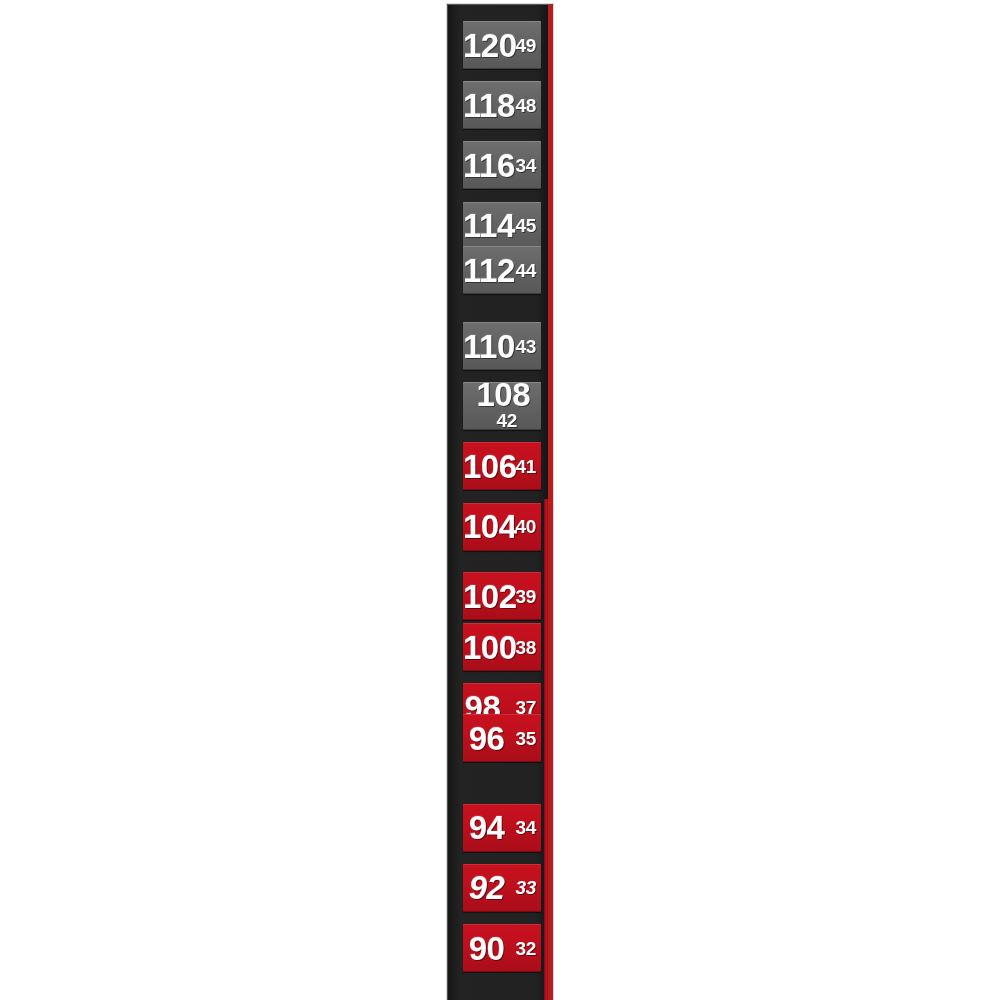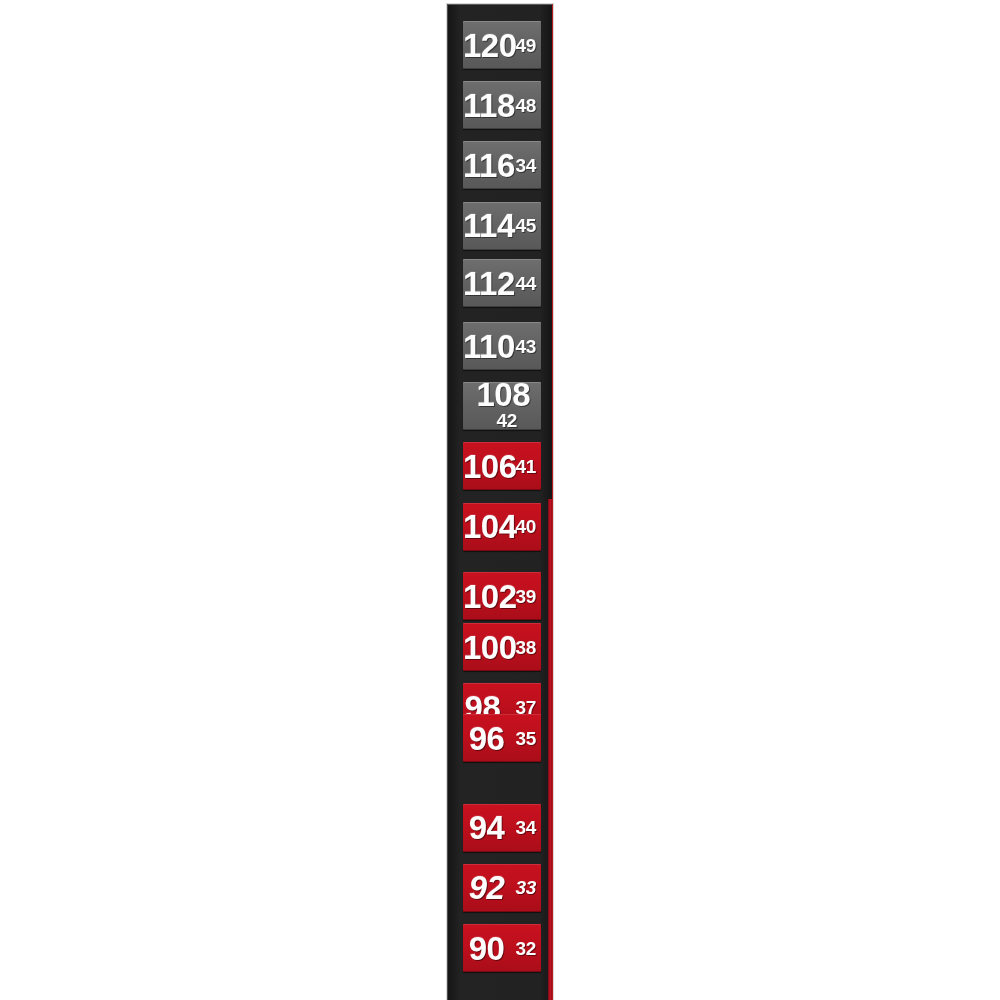--- a/index.html
+++ b/index.html
@@ -19,21 +19,21 @@
   #strip-frame {
     position: absolute;
     left: 447px;
     top: 4px;
     width: 106px;
     height: 996px;
     background: #d946ef;
     box-sizing: border-box;
     border-top: 1px solid #5a5a5a;
     border-left: 1px solid #4e4e4e;
-    border-right: 1px solid #b91c1c;
+    border-right: 5px solid #b91c1c;
     box-shadow: 0 0 0 1px #d8d8d8;
   }
 
   
   #strip-inner {
     position: absolute;
     left: 0;
     top: 0;
     right: 0;
     bottom: 0;
@@ -118,21 +118,21 @@
           <span class="c-value">48</span>
         </div>
         <div class="cell gray" style="top: 136.4px;">
           <span class="f-value">116</span>
           <span class="c-value">34</span>
         </div>
         <div class="cell gray" style="top: 196.6px;">
           <span class="f-value">114</span>
           <span class="c-value">45</span>
         </div>
-        <div class="cell gray" style="top: 254px;">
+        <div class="cell gray" style="top: 241px;">
           <span class="f-value">112</span>
           <span class="c-value">44</span>
         </div>
         <div class="cell gray" style="top: 317px;">
           <span class="f-value">110</span>
           <span class="c-value">43</span>
         </div>
         <div class="cell gray" style="top: 377.2px; flex-direction: column;">
           <span class="f-value">108</span>
           <span class="c-value">42</span>

